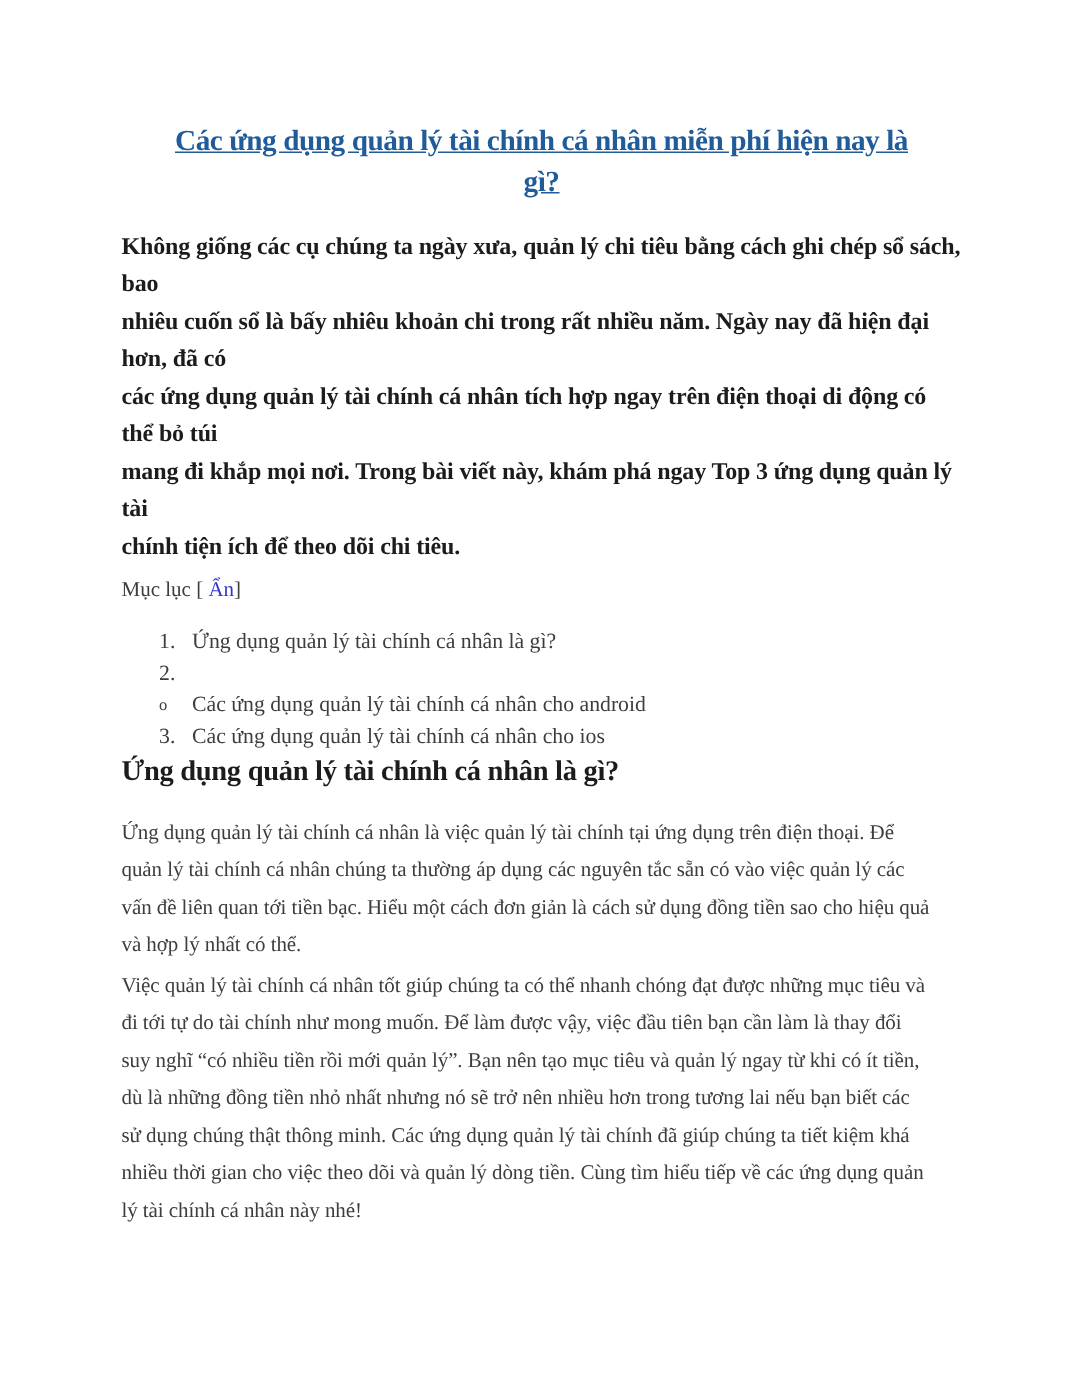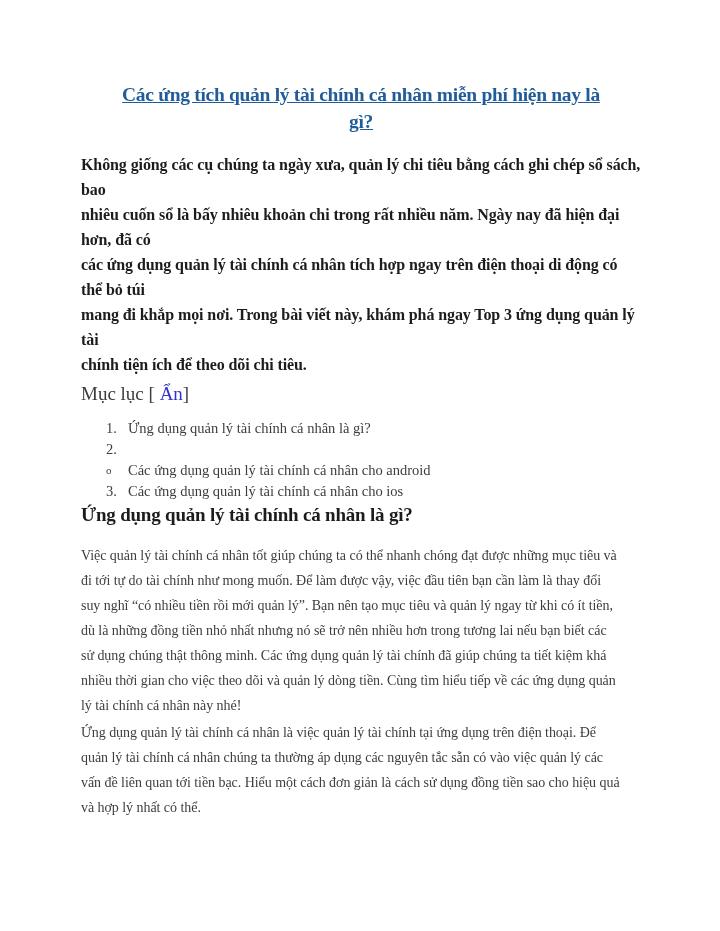--- a/index.html
+++ b/index.html
@@ -38,21 +38,21 @@
     margin:0 0 7px 0;
     font-size:16px;
     line-height:25px;
     font-weight:bold;
     color:var(--text-strong);
     letter-spacing:-0.1px;
     white-space:pre-line;
   }
   .toc-label{
     margin:0 0 14px 0;
-    font-size:19px;
+    font-size:14px;
     line-height:20px;
     color:var(--text-body);
   }
   .toc-toggle{
     color:var(--toggle-link);
     text-decoration:none;
     cursor:pointer;
   }
   .toc-list{
     margin:0 0 0 0;
@@ -88,21 +88,21 @@
     color:var(--text-body);
     letter-spacing:-0.05px;
     white-space:pre-line;
   }
 </style>
 </head>
 <body>
 
 <div class="page">
 
-  <a class="doc-title" href="#">Các ứng tích quản lý tài chính cá nhân miễn phí hiện nay là
+  <a class="doc-title" href="#">Các ứng dụng quản lý tài chính cá nhân miễn phí hiện nay là
 gì?</a>
 
   <p class="intro">Không giống các cụ chúng ta ngày xưa, quản lý chi tiêu bằng cách ghi chép sổ sách, bao
 nhiêu cuốn sổ là bấy nhiêu khoản chi trong rất nhiều năm. Ngày nay đã hiện đại hơn, đã có
 các ứng dụng quản lý tài chính cá nhân tích hợp ngay trên điện thoại di động có thể bỏ túi
 mang đi khắp mọi nơi. Trong bài viết này, khám phá ngay Top 3 ứng dụng quản lý tài
 chính tiện ích để theo dõi chi tiêu.</p>
 
   <p class="toc-label"><span>Mục lục [ </span><a class="toc-toggle" href="#">Ẩn</a><span>]</span></p>
 
@@ -119,26 +119,26 @@
       <span class="toc-text">Các ứng dụng quản lý tài chính cá nhân cho android</span>
     </li>
     <li class="toc-item">
       <span class="toc-marker">3.</span>
       <span class="toc-text">Các ứng dụng quản lý tài chính cá nhân cho ios</span>
     </li>
   </ul>
 
   <h2 class="section-heading">Ứng dụng quản lý tài chính cá nhân là gì?</h2>
 
+  <p class="body-para">Ứng dụng quản lý tài chính cá nhân là việc quản lý tài chính tại ứng dụng trên điện thoại. Để
+quản lý tài chính cá nhân chúng ta thường áp dụng các nguyên tắc sẵn có vào việc quản lý các
+vấn đề liên quan tới tiền bạc. Hiểu một cách đơn giản là cách sử dụng đồng tiền sao cho hiệu quả
+và hợp lý nhất có thể.</p>
+
   <p class="body-para">Việc quản lý tài chính cá nhân tốt giúp chúng ta có thể nhanh chóng đạt được những mục tiêu và
 đi tới tự do tài chính như mong muốn. Để làm được vậy, việc đầu tiên bạn cần làm là thay đổi
 suy nghĩ “có nhiều tiền rồi mới quản lý”. Bạn nên tạo mục tiêu và quản lý ngay từ khi có ít tiền,
 dù là những đồng tiền nhỏ nhất nhưng nó sẽ trở nên nhiều hơn trong tương lai nếu bạn biết các
 sử dụng chúng thật thông minh. Các ứng dụng quản lý tài chính đã giúp chúng ta tiết kiệm khá
 nhiều thời gian cho việc theo dõi và quản lý dòng tiền. Cùng tìm hiểu tiếp về các ứng dụng quản
 lý tài chính cá nhân này nhé!</p>
 
-  <p class="body-para">Ứng dụng quản lý tài chính cá nhân là việc quản lý tài chính tại ứng dụng trên điện thoại. Để
-quản lý tài chính cá nhân chúng ta thường áp dụng các nguyên tắc sẵn có vào việc quản lý các
-vấn đề liên quan tới tiền bạc. Hiểu một cách đơn giản là cách sử dụng đồng tiền sao cho hiệu quả
-và hợp lý nhất có thể.</p>
-
 </div>
 
 </body></html>

